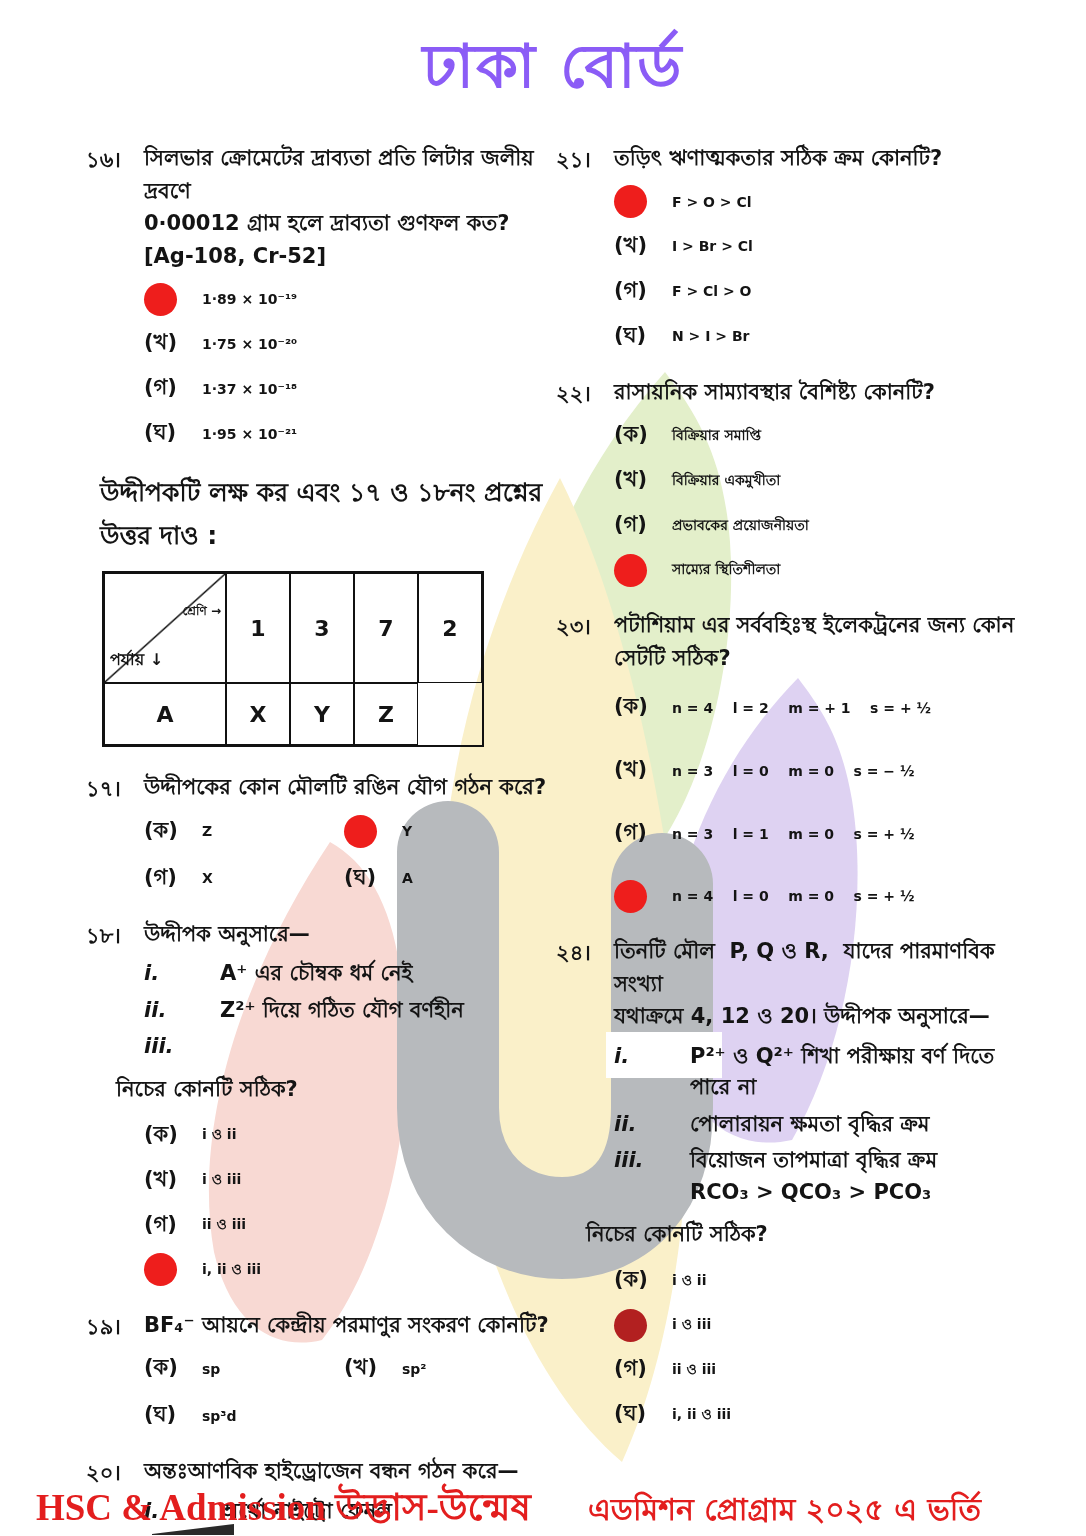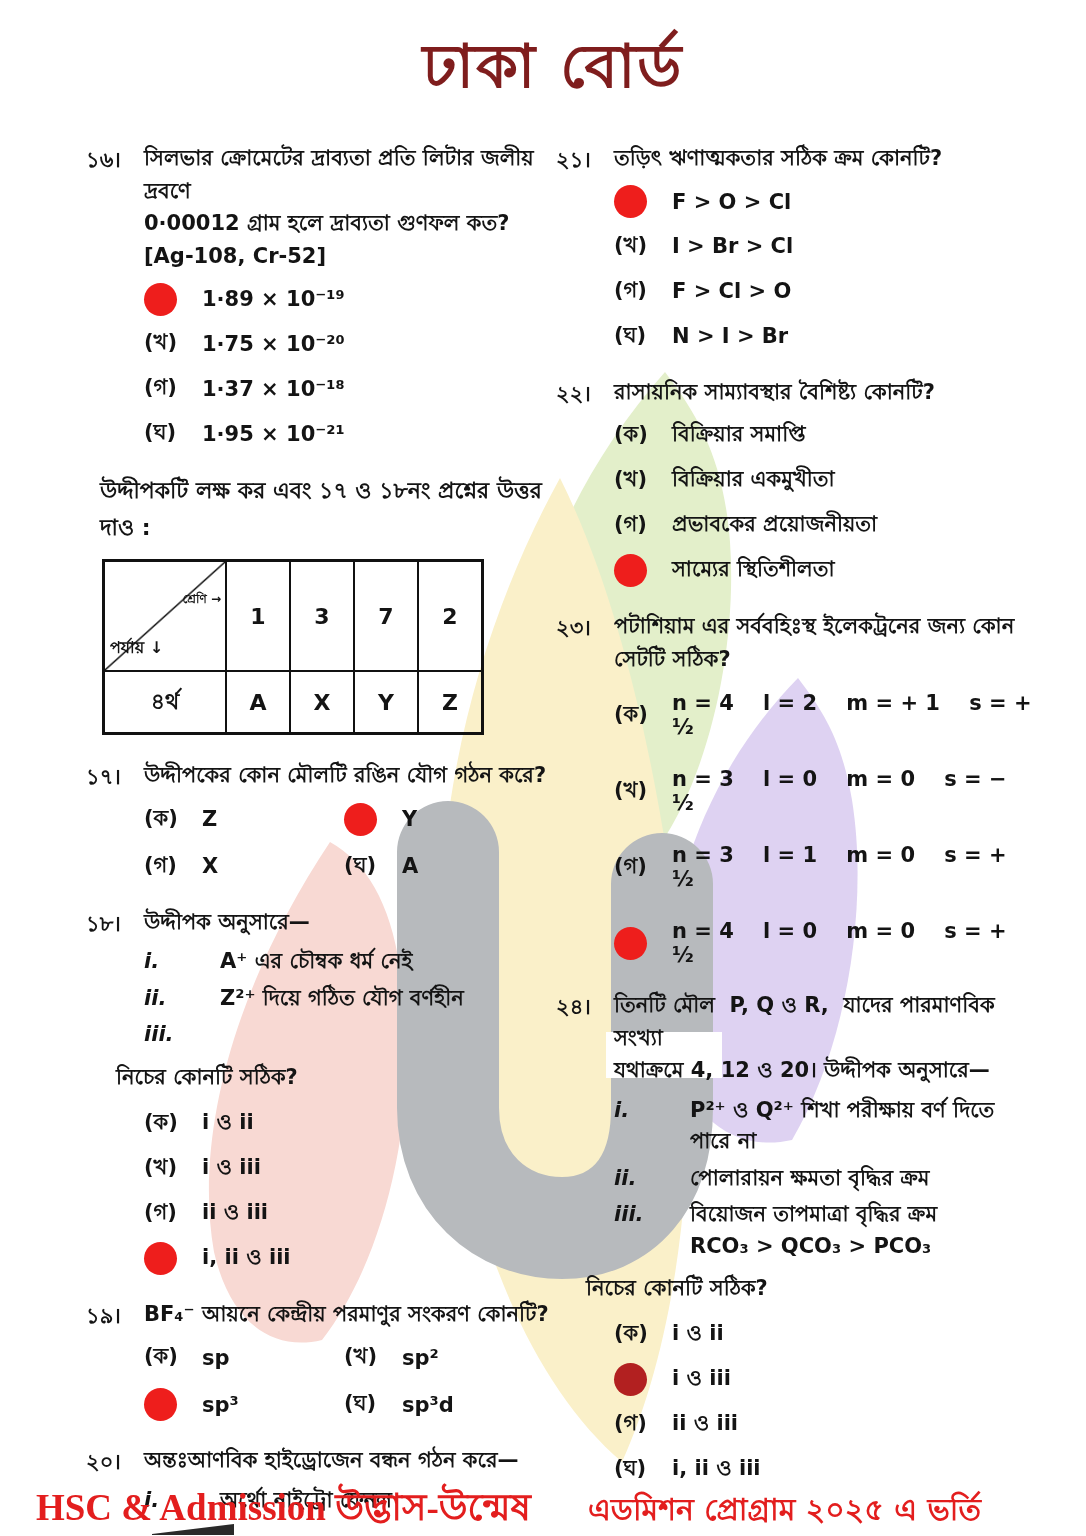--- a/index.html
+++ b/index.html
@@ -27,24 +27,24 @@
   .itemtext{flex:1;}
   .itemline{white-space:pre-wrap;margin-left:24px;}
   .subhead{font-weight:700;font-size:21px;margin:10px 0 4px -28px;}
 
   .opts{margin-top:10px;display:flex;flex-direction:column;gap:10px;}
   .opts.twocol{display:grid;grid-template-columns:200px auto;gap:12px 0;}
   .opts.spread{gap:28px;margin-top:16px;}
   .opt{display:flex;align-items:center;min-height:34px;}
   .optlabel{flex:0 0 58px;width:58px;font-weight:700;font-size:21px;}
   .dot{flex:0 0 33px;width:33px;height:33px;border-radius:50%;margin-right:25px;}
-  .opttext{font-weight:700;font-size:21px;white-space:pre-wrap;}
+  .opttext{font-weight:700;font-size:14px;white-space:pre-wrap;}
 
   .stimulus{margin:0 0 24px 0;}
-  .stim-instruction{font-weight:700;font-size:22px;margin:0 0 12px 14px;white-space:pre-wrap;}
+  .stim-instruction{font-weight:700;font-size:25px;margin:0 0 12px 14px;white-space:pre-wrap;}
   .stim-table{
     margin-left:16px;display:grid;border:2.5px solid #111;width:max-content;
     grid-template-columns:122px repeat(4,64px);grid-template-rows:110px 62px;
   }
   .cell{
     border:1.5px solid #111;display:flex;align-items:center;justify-content:center;
     font-weight:700;font-size:22px;
   }
   .cell.corner{
     position:relative;
@@ -73,21 +73,21 @@
 
   <svg class="watermark" width="1086" height="1536" viewBox="0 0 1086 1536" aria-hidden="true">
     <path d="M665 372 C 578 470, 515 605, 528 705 C 538 795, 585 852, 642 868 C 705 798, 738 655, 730 542 C 724 465, 702 420, 665 372 Z" fill="#e3efca"></path>
     <path d="M560 478 C 468 645, 420 855, 447 1055 C 468 1235, 532 1385, 622 1462 C 682 1330, 702 1128, 680 948 C 658 768, 620 598, 560 478 Z" fill="#faf0c9"></path>
     <path d="M330 842 C 238 980, 193 1132, 214 1252 C 230 1322, 272 1352, 322 1340 C 392 1250, 422 1088, 400 968 C 390 902, 366 862, 330 842 Z" fill="#f8d9d3"></path>
     <path d="M798 678 C 700 778, 652 920, 672 1042 C 687 1122, 737 1152, 792 1140 C 850 1040, 868 900, 852 800 C 842 742, 824 712, 798 678 Z" fill="#ded2f2"></path>
     <path d="M448 852 L448 1108 C 448 1184 502 1228 562 1228 C 622 1228 662 1184 662 1108 L662 884" fill="none" stroke="#b7babd" stroke-width="102" stroke-linecap="round"></path>
     <rect x="606" y="1032" width="116" height="46" fill="#ffffff"></rect>
   </svg>
 
-  <div class="page-title" style="color: #7f1d1d; padding-left: 20px;">ঢাকা বোর্ড</div>
+  <div class="page-title" style="color: #8b5cf6; padding-left: 20px;">ঢাকা বোর্ড</div>
 
   <div class="col col-left" id="col-left">
       <div class="question">
         <div class="qnum">১৬।</div>
         <div class="qbody">
           <div class="qtext">সিলভার ক্রোমেটের দ্রাব্যতা প্রতি লিটার জলীয় দ্রবণে</div>
           <div class="qtext">0·00012 গ্রাম হলে দ্রাব্যতা গুণফল কত?</div>
           <div class="qtext">[Ag-108, Cr-52]</div>
           <div class="opts stack">
             <div class="opt">
@@ -113,21 +113,20 @@
         <div class="stim-instruction">উদ্দীপকটি লক্ষ কর এবং ১৭ ও ১৮নং প্রশ্নের উত্তর দাও :</div>
         <div class="stim-table">
           <div class="cell corner">
             <div class="corner-top">শ্রেণি →</div>
             <div class="corner-bottom">পর্যায় ↓</div>
           </div>
           <div class="cell head">1</div>
           <div class="cell head">3</div>
           <div class="cell head">7</div>
           <div class="cell head">2</div>
-          <div class="cell rowlabel">৪র্থ</div>
           <div class="cell val">A</div>
           <div class="cell val">X</div>
           <div class="cell val">Y</div>
           <div class="cell val">Z</div>
         </div>
       </div>
       <div class="question">
         <div class="qnum">১৭।</div>
         <div class="qbody">
           <div class="qtext">উদ্দীপকের কোন মৌলটি রঙিন যৌগ গঠন করে?</div>
@@ -200,24 +199,20 @@
           <div class="opts twocol">
             <div class="opt">
               <span class="optlabel">(ক)</span>
               <span class="opttext">sp</span>
             </div>
             <div class="opt">
               <span class="optlabel">(খ)</span>
               <span class="opttext">sp²</span>
             </div>
             <div class="opt">
-              <span class="dot" style="background: rgb(238, 30, 28);"></span>
-              <span class="opttext">sp³</span>
-            </div>
-            <div class="opt">
               <span class="optlabel">(ঘ)</span>
               <span class="opttext">sp³d</span>
             </div>
           </div>
         </div>
       </div>
       <div class="question">
         <div class="qnum">২০।</div>
         <div class="qbody">
           <div class="qtext">অন্তঃআণবিক হাইড্রোজেন বন্ধন গঠন করে—</div>

